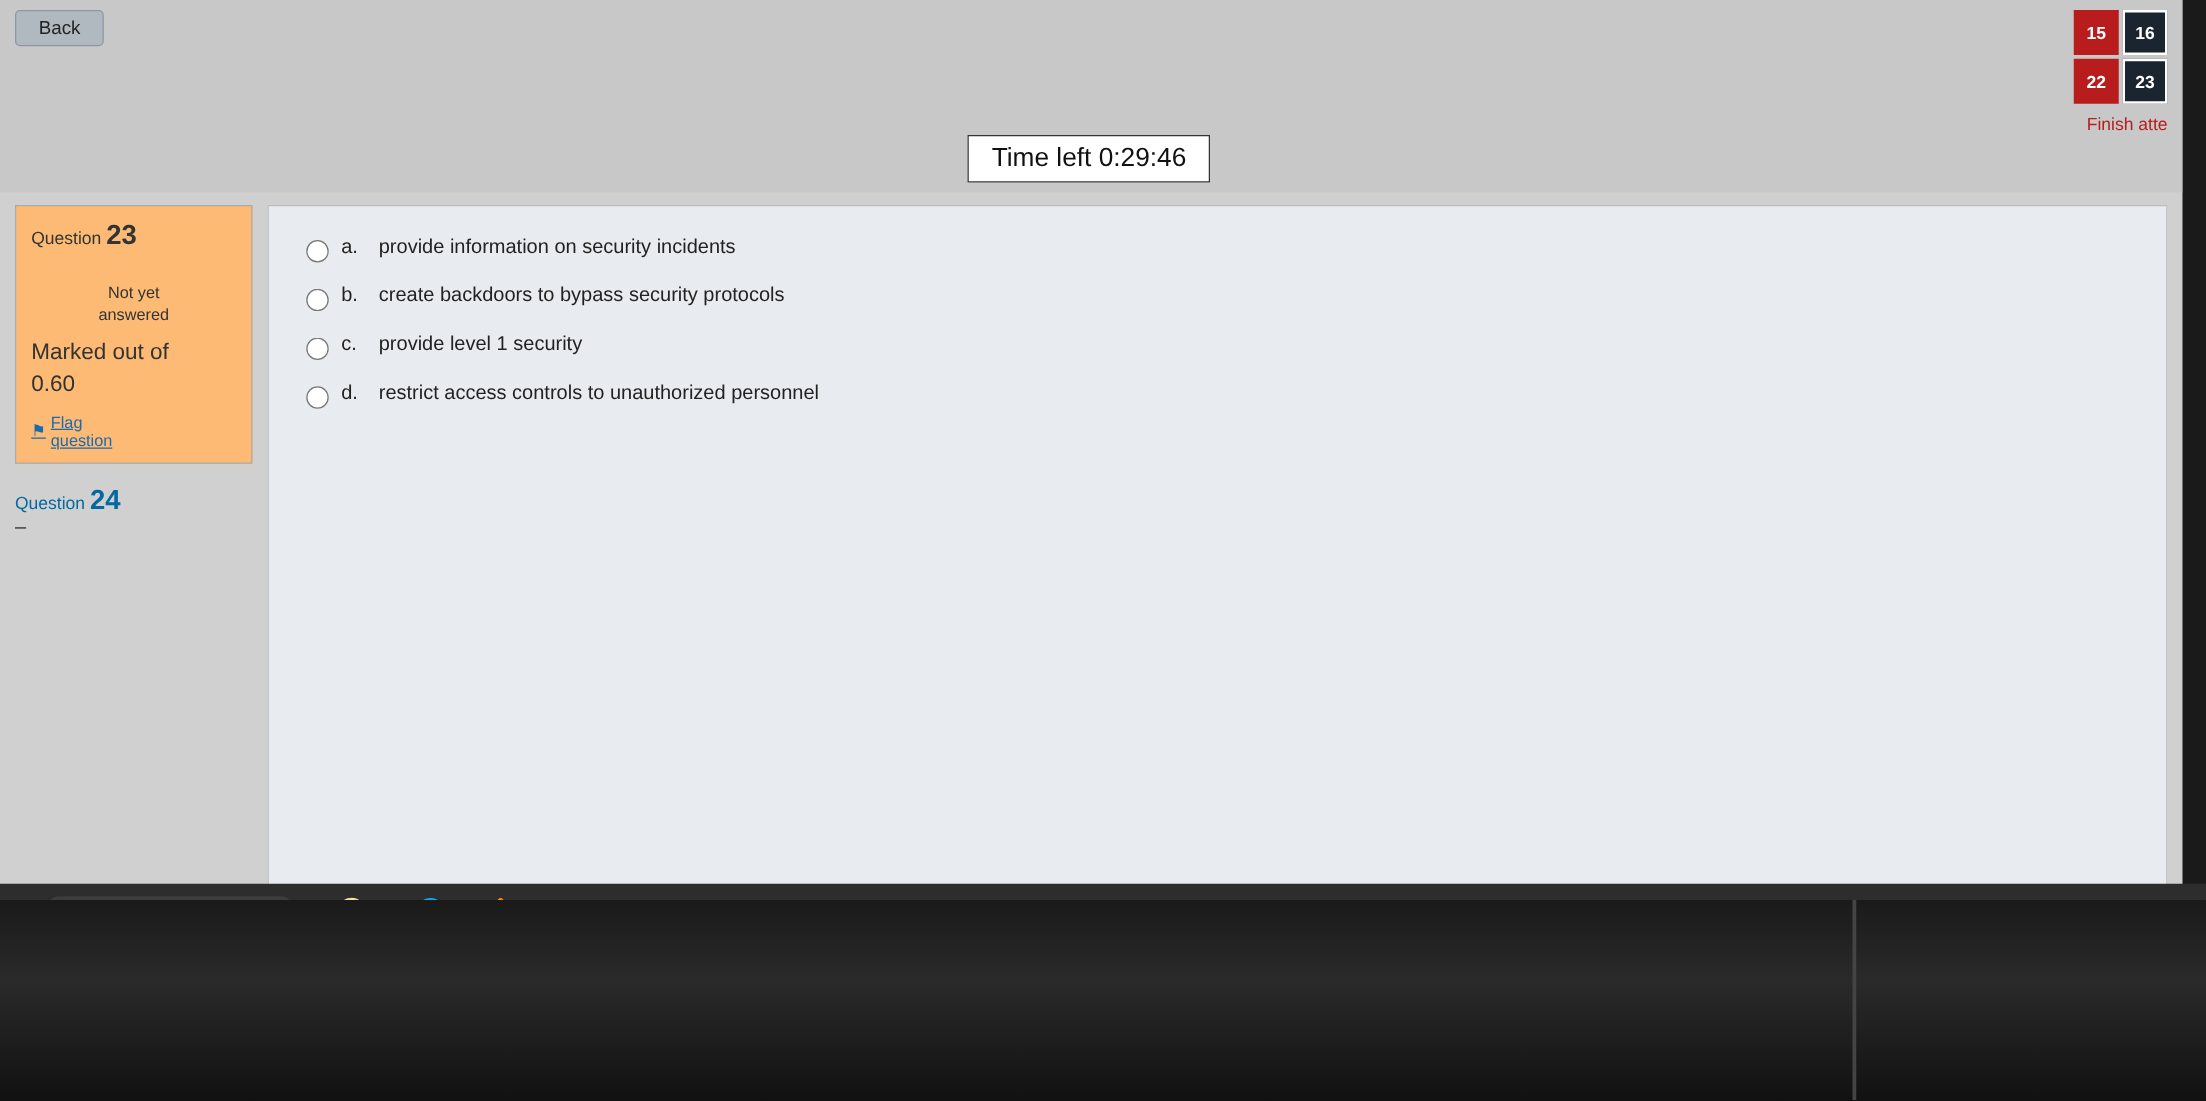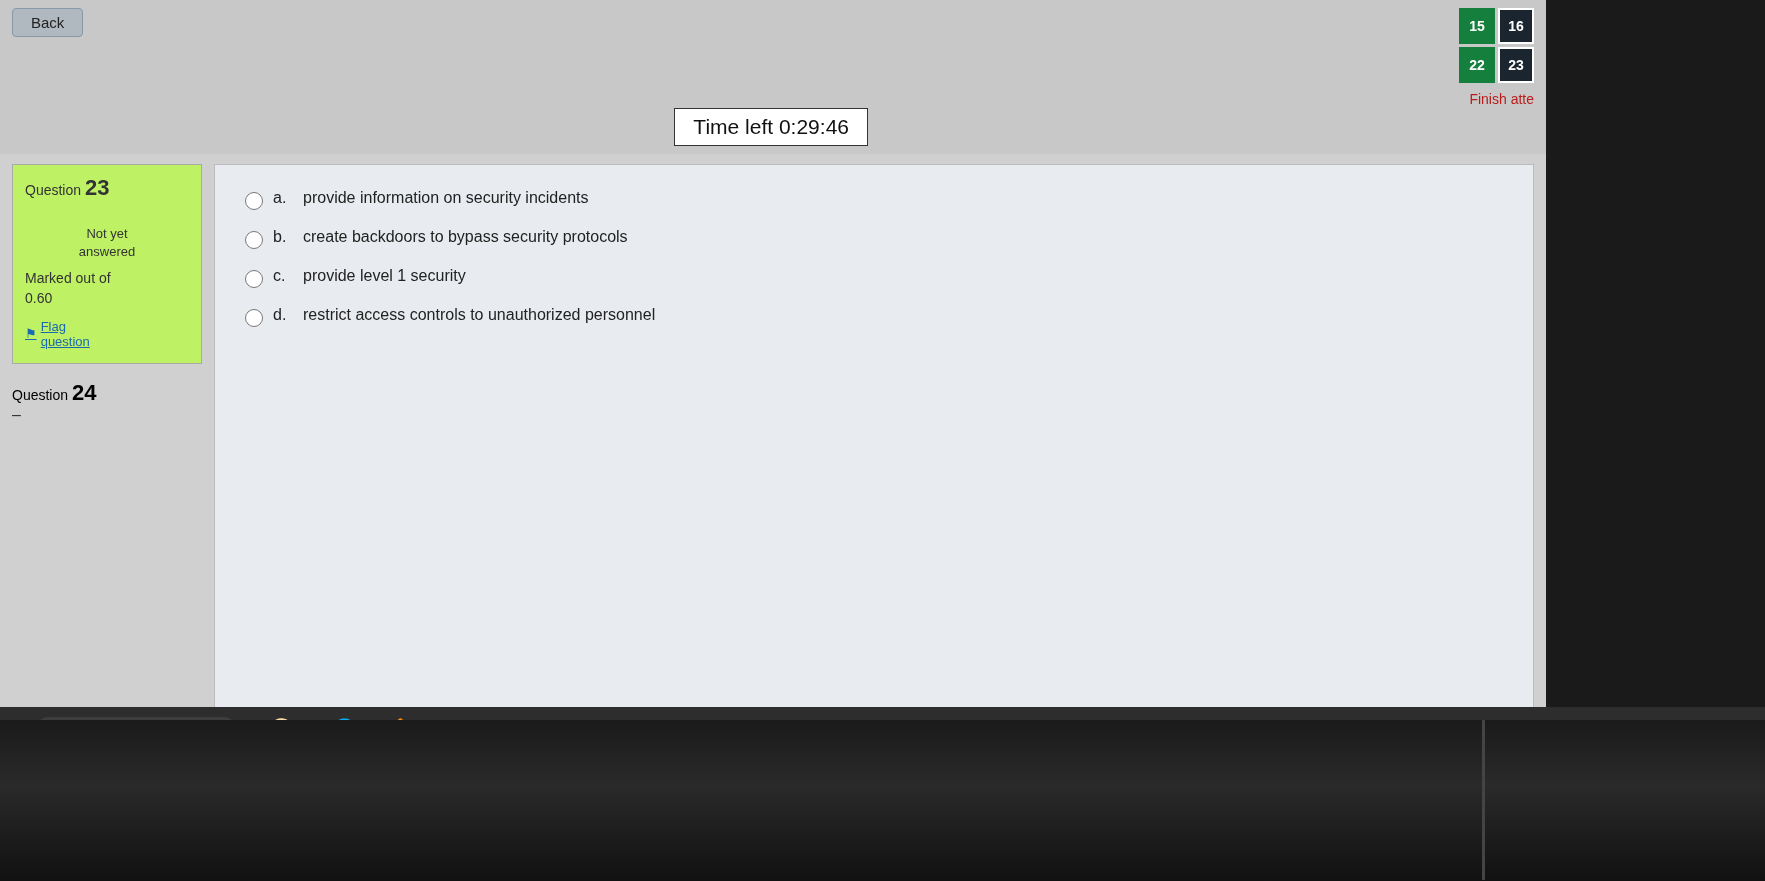--- a/index.html
+++ b/index.html
@@ -10,21 +10,21 @@
       height: 881px;
       overflow: hidden;
       position: relative;
     }
 
     
     .screen {
       position: absolute;
       top: 0;
       left: 0;
-      width: 1546px;
+      width: 1746px;
       height: 720px;
       background: #d0d0d0;
       overflow: hidden;
     }
 
     
     .top-bar {
       display: flex;
       align-items: flex-start;
       justify-content: space-between;
@@ -54,21 +54,21 @@
     .nav-grid {
       display: grid;
       grid-template-columns: repeat(2, 36px);
       gap: 3px;
       margin-top: 0;
     }
 
     .nav-cell {
       width: 36px;
       height: 36px;
-      background: #15803d;
+      background: #b91c1c;
       color: #fff;
       display: flex;
       align-items: center;
       justify-content: center;
       font-size: 14px;
       font-weight: bold;
       cursor: pointer;
     }
     .nav-cell.active {
       background: #1a2530;
@@ -101,21 +101,21 @@
 
     
     .sidebar {
       width: 190px;
       flex-shrink: 0;
     }
 
     .question-info {
       border: 1.5px solid #aaa;
       padding: 10px 12px;
-      background: #bef264;
+      background: #fdba74;
       font-size: 14px;
       min-height: 200px;
     }
 
     .question-info .q-label {
       font-size: 14px;
       color: #333;
     }
     .question-info .q-num {
       font-size: 22px;
@@ -124,38 +124,38 @@
     .question-info .status {
       margin-top: 24px;
       color: #333;
       font-size: 13px;
       line-height: 1.4;
       text-align: center;
     }
     .question-info .marked {
       margin-top: 8px;
       color: #333;
-      font-size: 14px;
+      font-size: 18px;
       line-height: 1.4;
     }
     .question-info .flag-link {
       margin-top: 10px;
       display: flex;
       align-items: center;
       gap: 4px;
       color: #1a6ab0;
       font-size: 13px;
       cursor: pointer;
       text-decoration: underline;
     }
 
     .q24-label {
       margin-top: 16px;
       font-size: 14px;
-      color: #000000;
+      color: #0369a1;
     }
     .q24-num {
       font-size: 22px;
       font-weight: bold;
     }
 
     
     .question-area {
       flex: 1;
       background: #e8ecf0;

